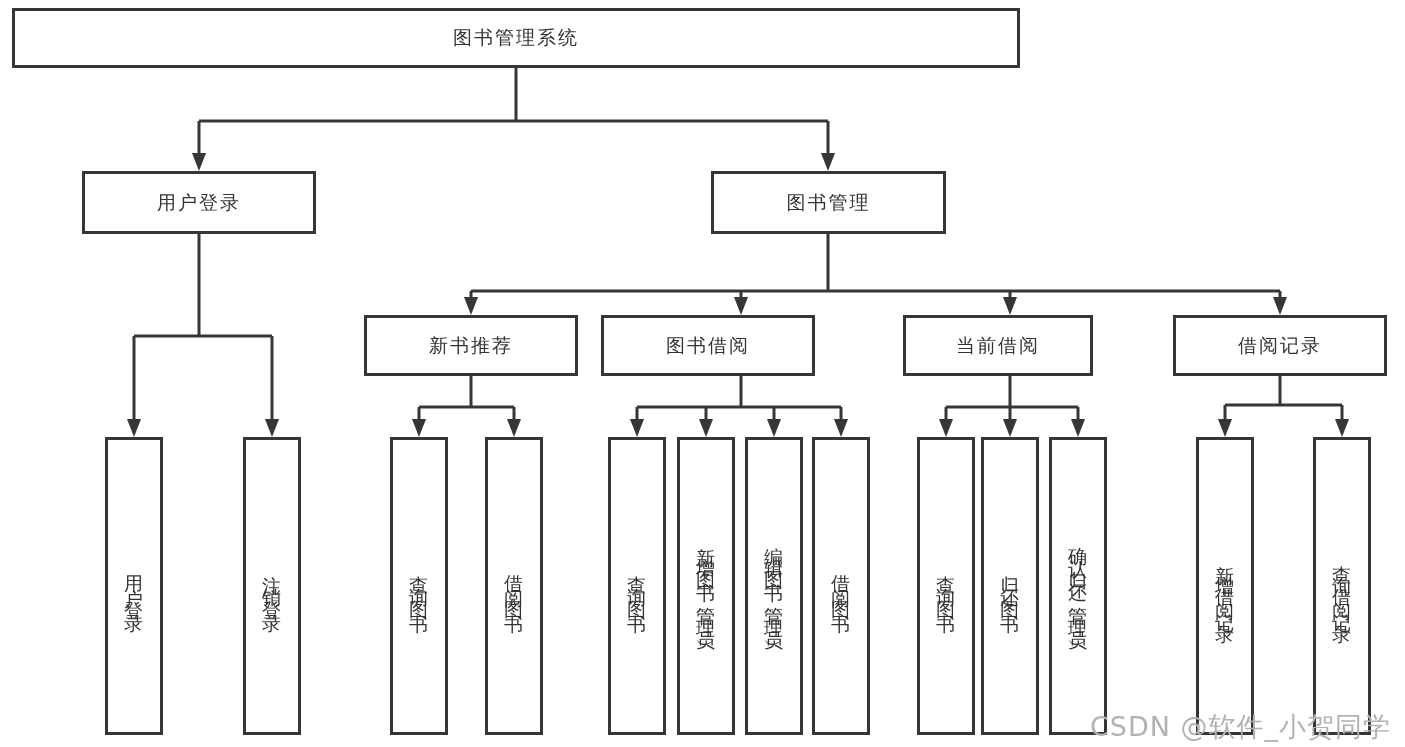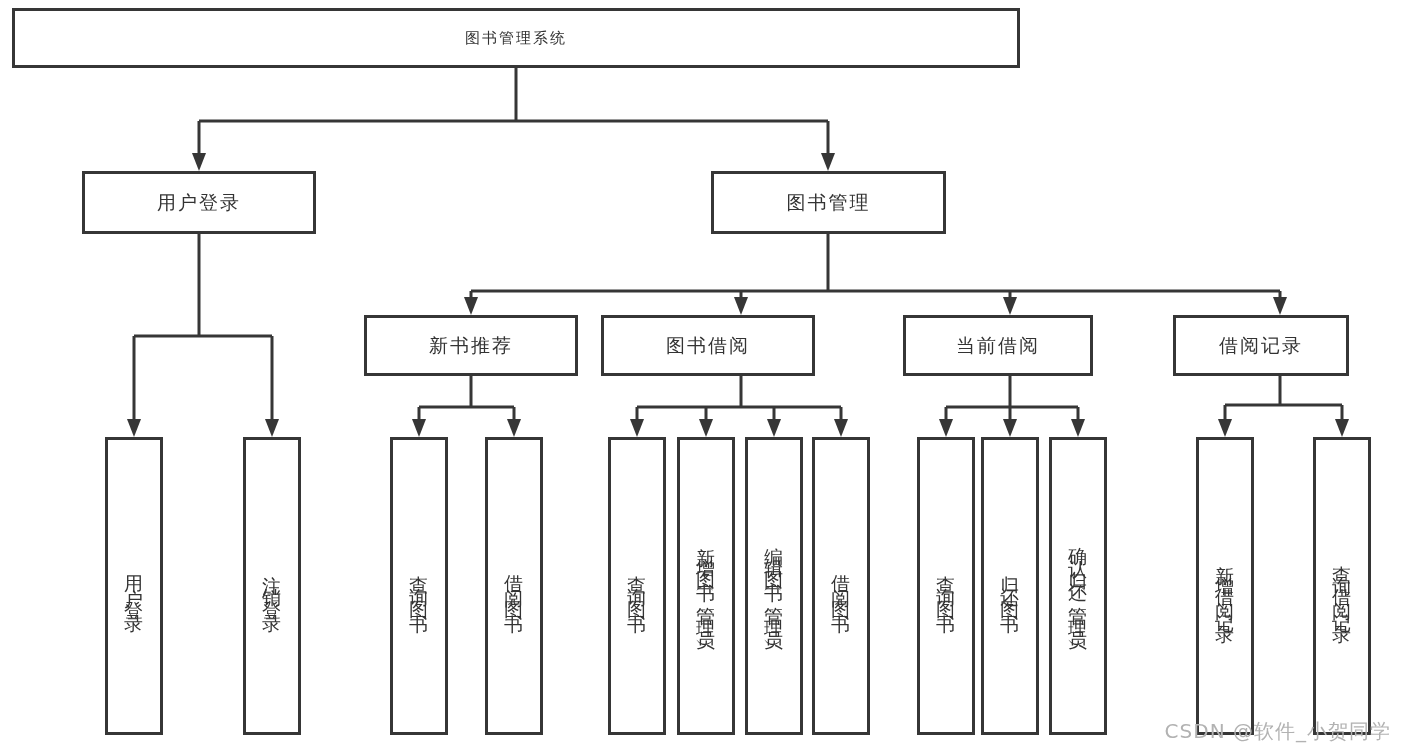--- a/index.html
+++ b/index.html
@@ -28,35 +28,35 @@
     position: absolute;
     box-sizing: border-box;
     border: 3px solid #363636;
     background: #ffffff;
     display: flex;
     align-items: center;
     justify-content: center;
     z-index: 1;
   }
   .node.h { font-size: 19px; letter-spacing: 2px; }
-  .node.root { font-size: 15px; letter-spacing: 2px; }
+  .node.root { font-size: 19px; letter-spacing: 2px; }
   .node.v span {
     writing-mode: vertical-rl;
     text-orientation: mixed;
     font-size: 19px;
     letter-spacing: 13px;
     line-height: 1;
     white-space: nowrap;
   }
   .node.v.long span { letter-spacing: 12px; }
   .watermark {
     position: absolute;
     right: 14px;
     bottom: 2px;
-    font-size: 20px;
+    font-size: 27px;
     color: #b2b2b2;
     letter-spacing: 1px;
     z-index: 2;
     white-space: nowrap;
   }
 </style>
 </head>
 <body>
 
 <div class="stage">
@@ -98,21 +98,21 @@
   </svg>
 
   <div class="node root" style="left:12px; top:8px; width:1008px; height:60px;">图书管理系统</div>
 
   <div class="node h" style="left:82px; top:171px; width:234px; height:63px;">用户登录</div>
   <div class="node h" style="left:364px; top:315px; width:214px; height:61px;">新书推荐</div>
 
   <div class="node h" style="left:711px; top:171px; width:235px; height:63px;">图书管理</div>
   <div class="node h" style="left:601px; top:315px; width:214px; height:61px;">图书借阅</div>
   <div class="node h" style="left:903px; top:315px; width:190px; height:61px;">当前借阅</div>
-  <div class="node h" style="left:1173px; top:315px; width:176px; height:61px;">借阅记录</div>
+  <div class="node h" style="left:1173px; top:315px; width:214px; height:61px;">借阅记录</div>
 
   <div class="node v" style="left:105px; top:437px; width:58px; height:298px;">
     <span>用户登录</span>
   </div>
   <div class="node v" style="left:243px; top:437px; width:58px; height:298px;">
     <span>注销登录</span>
   </div>
 
   <div class="node v" style="left:390px; top:437px; width:58px; height:298px;">
     <span>查询图书</span>

